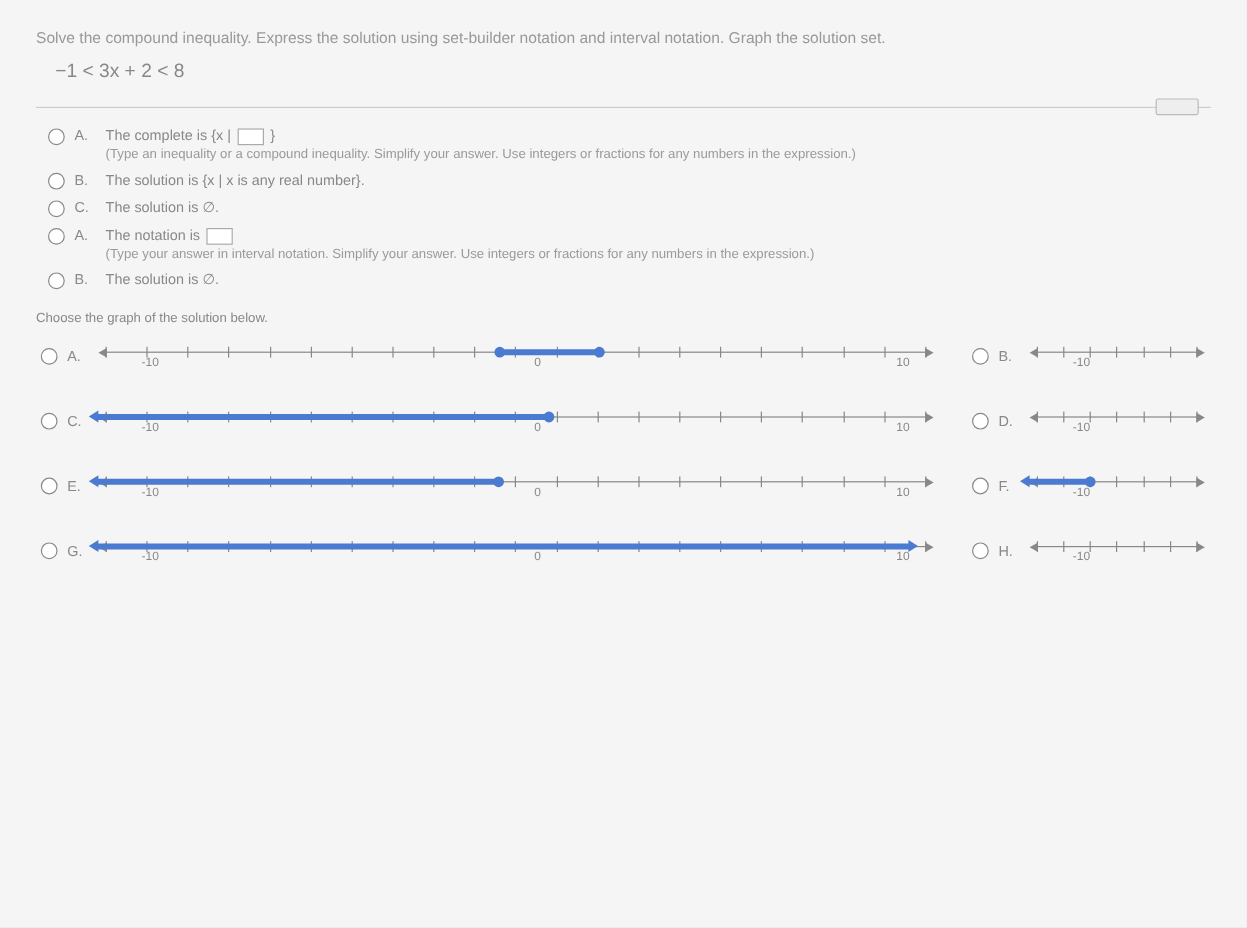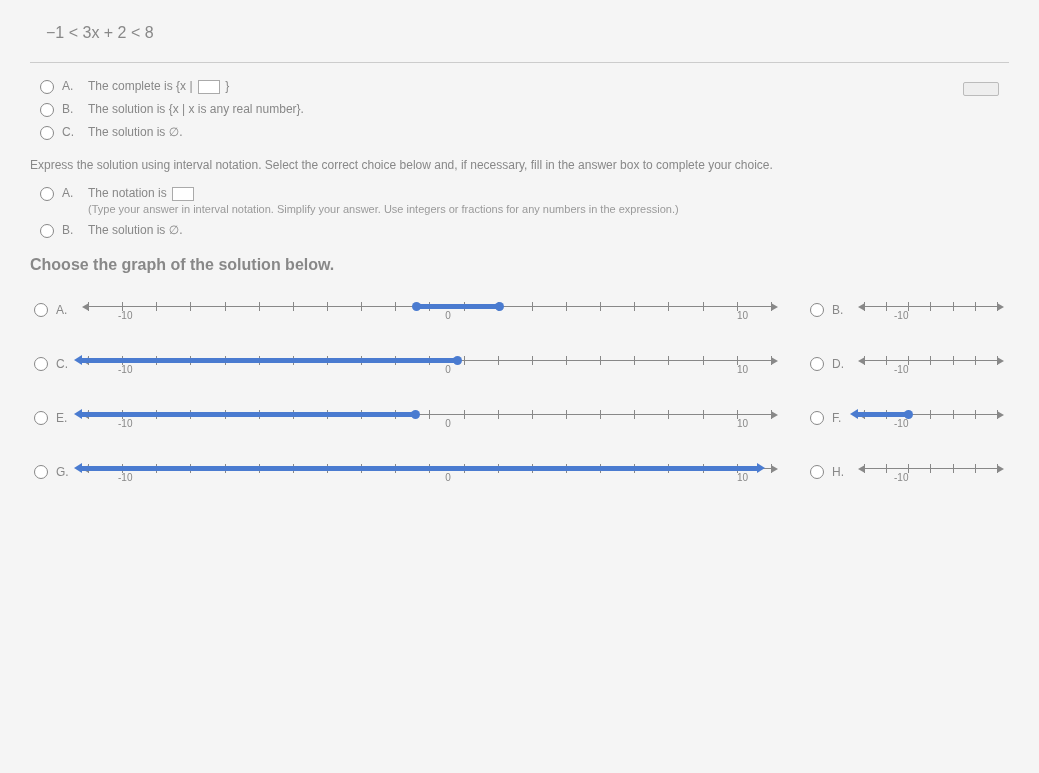--- a/index.html
+++ b/index.html
@@ -70,24 +70,23 @@
   .answer-box {
     display: inline-block;
     width: 22px;
     height: 14px;
     border: 1px solid #aaa;
     background: #fff;
     vertical-align: middle;
     margin: 0 2px;
   }
   .graph-section-title {
-    font-size: 16px;
-    color: #888;
-    margin: 18px 0 22px 0;
-    font-weight: bold;
+    font-size: 11px;
+    color: #888;
+    margin: 18px 0 12px 0;
   }
   .graph-grid {
     display: flex;
     flex-direction: column;
     gap: 26px;
     padding-left: 4px;
   }
   .graph-pair {
     display: flex;
     align-items: center;
@@ -156,21 +155,21 @@
   }
   .numberline .lbl {
     position: absolute;
     top: 14px;
     font-size: 10px;
     color: #888;
     margin-left: 18px;
   }
   .numberline .lbl.left { left: 20px; }
   .numberline .lbl.mid { left: 50%; transform: translateX(-50%); }
-  .numberline .lbl.right { right: 32px; }
+  .numberline .lbl.right { right: 22px; }
   .seg {
     position: absolute;
     top: 8px;
     height: 5px;
     background: #4a7bd0;
     border-radius: 2px;
   }
   .seg.bounded {
     left: 48%;
     width: 12%;
@@ -233,50 +232,51 @@
     border: 1px solid #bbb;
     border-radius: 2px;
     background: #eee;
   }
 </style>
 </head>
 <body>
 
 <div class="paper">
 
+  <div class="instructions">Solve the compound inequality. Express the solution using set-builder notation and interval notation. Graph the solution set.</div>
   <div class="problem">−1 &lt; 3x + 2 &lt; 8</div>
 
   <div class="badge"></div>
 
   <hr class="sep">
 
 
   <div class="choice-row">
     <div class="radio"></div>
     <div class="choice-label">A.</div>
     <div class="choice-body">
       <span>The complete is {x | </span>
       <span class="answer-box"></span>
       <span>}</span>
+      <div class="sub">(Type an inequality or a compound inequality. Simplify your answer. Use integers or fractions for any numbers in the expression.)</div>
     </div>
   </div>
 
   <div class="choice-row">
     <div class="radio"></div>
     <div class="choice-label">B.</div>
     <div class="choice-body">The solution is {x | x is any real number}.</div>
   </div>
 
   <div class="choice-row">
     <div class="radio"></div>
     <div class="choice-label">C.</div>
     <div class="choice-body">The solution is ∅.</div>
   </div>
 
-  <div class="section-prompt">Express the solution using interval notation. Select the correct choice below and, if necessary, fill in the answer box to complete your choice.</div>
 
   <div class="choice-row">
     <div class="radio"></div>
     <div class="choice-label">A.</div>
     <div class="choice-body">
       <span>The notation is </span>
       <span class="answer-box"></span>
       <div class="sub">(Type your answer in interval notation. Simplify your answer. Use integers or fractions for any numbers in the expression.)</div>
     </div>
   </div>

